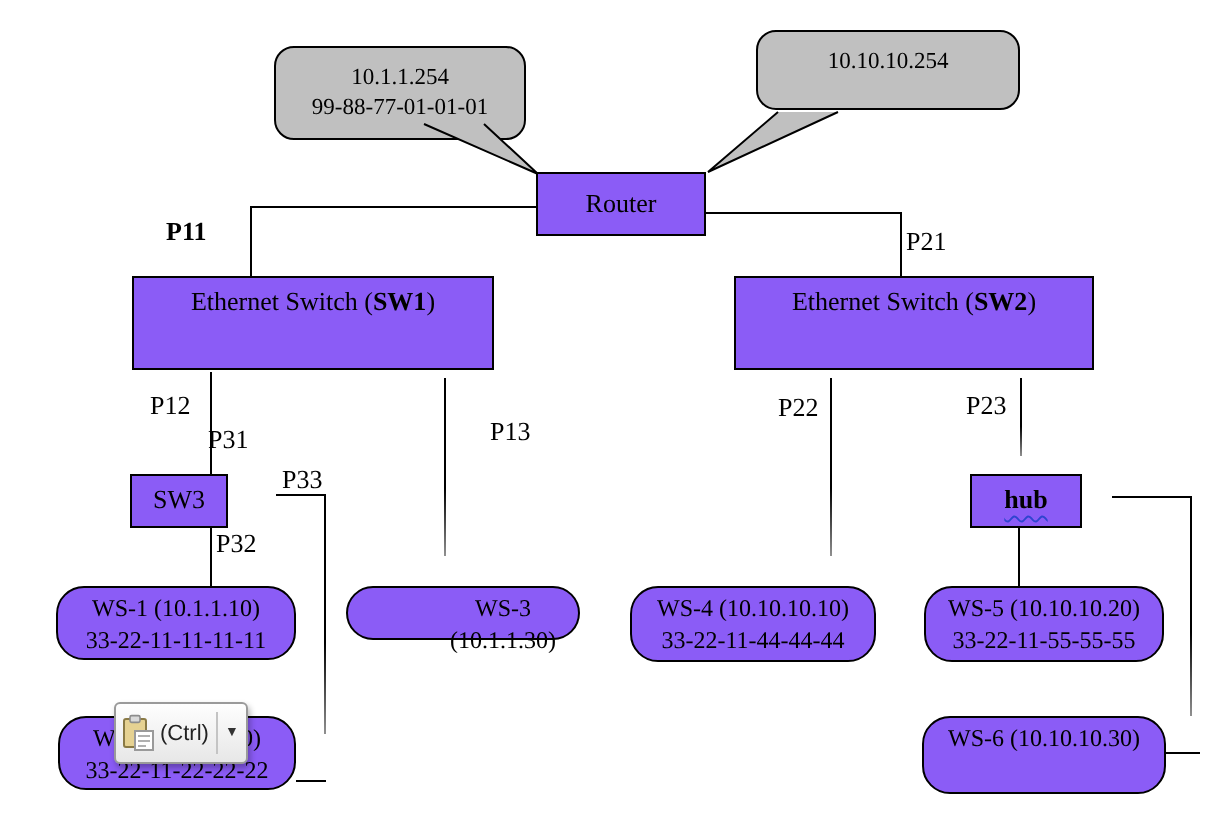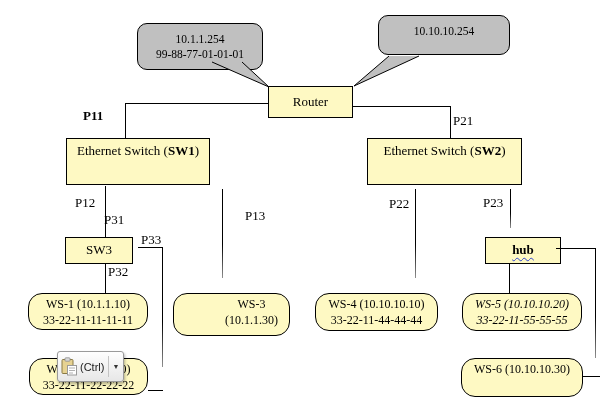--- a/index.html
+++ b/index.html
@@ -5,21 +5,21 @@
   :root{
     --callout-fill:#c0c0c0; --line:#000000; --squiggle:#2f44d0; --box-border:#000000;
   }
   html,body{margin:0;padding:0;background:#fff;}
   #stage{
     position:relative;width:614px;height:415px;background:#ffffff;overflow:hidden;
     font-family:"Liberation Serif", serif;color:#000;
   }
   .box{
     position:absolute;box-sizing:border-box;border:1px solid var(--box-border);
-    background:#fef9c3;text-align:center;
+    background:#8b5cf6;text-align:center;
   }
   .callout{
     position:absolute;box-sizing:border-box;border:1px solid var(--box-border);
     background:var(--callout-fill);border-radius:10px;text-align:center;
     font-size:11.5px;line-height:15px;z-index:2;
   }
   .tails{position:absolute;left:0;top:0;width:614px;height:415px;z-index:3;pointer-events:none;}
   .line{position:absolute;background:var(--line);z-index:1;}
   .vfade{background:linear-gradient(to bottom,#000 62%,#909090 100%);}
   .portlabel{position:absolute;font-size:13px;line-height:13px;white-space:nowrap;z-index:4;}
@@ -79,48 +79,48 @@
   <div class="line vfade" style="left:510px;top:189px;width:1px;height:39px;"></div>
   <div class="line" style="left:509px;top:264px;width:1px;height:29px;"></div>
   <div class="line" style="left:556px;top:248px;width:39px;height:1px;"></div>
   <div class="line vfade" style="left:595px;top:248px;width:1px;height:110px;"></div>
   <div class="line" style="left:583px;top:376px;width:17px;height:1px;"></div>
 
   <div class="box router" style="left:268px;top:86px;width:85px;height:32px;">
     <span>Router</span>
   </div>
 
-  <div class="box swlabel" style="left:66px;top:138px;width:144px;height:47px;">
+  <div class="box swlabel" style="left:66px;top:138px;width:181px;height:47px;">
     <span>Ethernet Switch (</span><span class="swname">SW1</span><span>)</span>
   </div>
 
-  <div class="box swlabel" style="left:367px;top:138px;width:155px;height:47px;">
+  <div class="box swlabel" style="left:367px;top:138px;width:180px;height:47px;">
     <span>Ethernet Switch (</span><span class="swname">SW2</span><span>)</span>
   </div>
 
-  <div class="box small-node" style="left:65px;top:237px;width:68px;height:27px;">
+  <div class="box small-node" style="left:65px;top:237px;width:49px;height:27px;">
     <span>SW3</span>
   </div>
 
-  <div class="box small-node" style="left:485px;top:237px;width:76px;height:27px;">
+  <div class="box small-node" style="left:485px;top:237px;width:56px;height:27px;">
     <span class="hub-text">hub</span>
   </div>
 
   <div class="box ws" style="left:28px;top:293px;width:120px;height:37px;">
     <div>WS-1 (10.1.1.10)</div>
     <div>33-22-11-11-11-11</div>
   </div>
-  <div class="box ws" style="left:173px;top:293px;width:117px;height:43px;padding-left:40px;">
+  <div class="box ws" style="left:173px;top:293px;width:117px;height:27px;padding-left:40px;">
     <div>WS-3 (10.1.1.30)</div>
   </div>
   <div class="box ws" style="left:315px;top:293px;width:123px;height:38px;">
     <div>WS-4 (10.10.10.10)</div>
     <div>33-22-11-44-44-44</div>
   </div>
-  <div class="box ws" style="left:462px;top:293px;width:120px;height:38px;font-style:italic;">
+  <div class="box ws" style="left:462px;top:293px;width:120px;height:38px;">
     <div>WS-5 (10.10.10.20)</div>
     <div>33-22-11-55-55-55</div>
   </div>
   <div class="box ws" style="left:29px;top:358px;width:119px;height:37px;">
     <div>WS-2 (10.1.1.20)</div>
     <div>33-22-11-22-22-22</div>
   </div>
   <div class="box ws" style="left:461px;top:358px;width:122px;height:39px;">
     <div>WS-6 (10.10.10.30)</div>
   </div>

